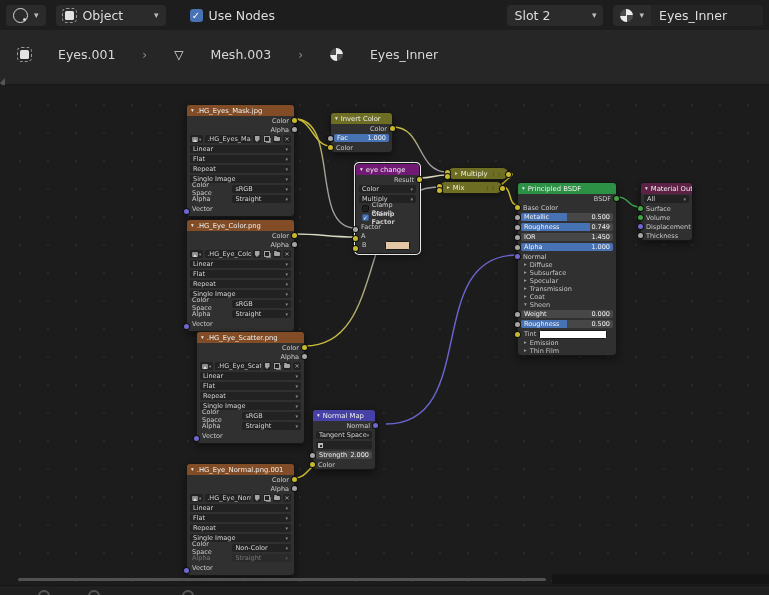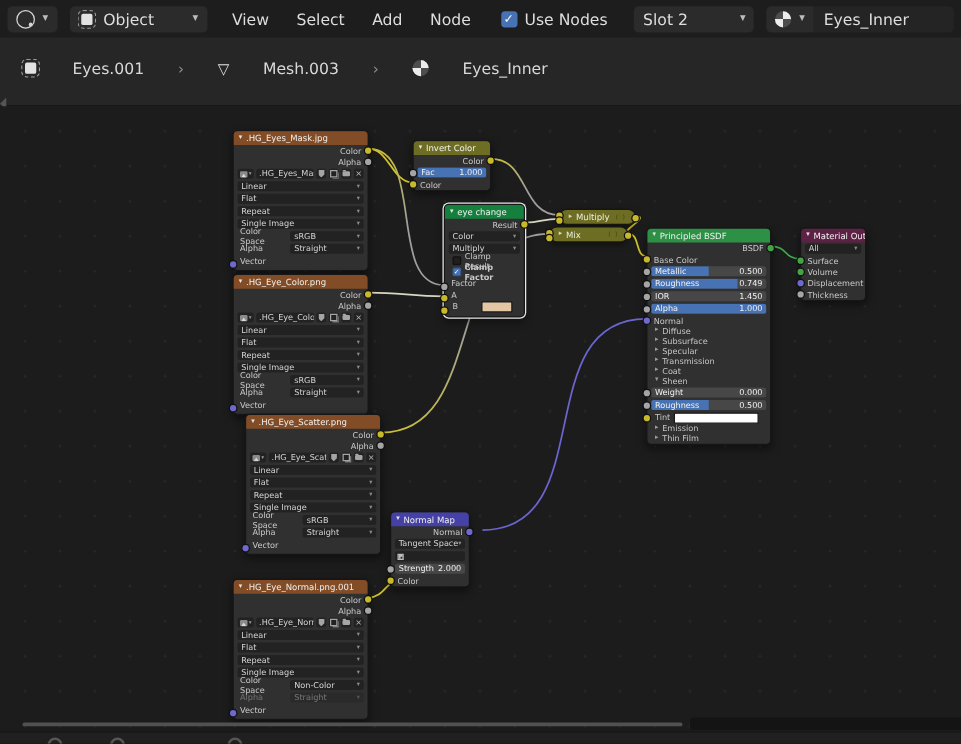--- a/index.html
+++ b/index.html
@@ -96,26 +96,20 @@
       <span class="ed-ic"></span>
       <span class="chevlg">▾</span>
     </div>
     <div class="tbtn" style="min-width:96px;justify-content:space-between;">
       <span style="display:flex;align-items:center;gap:7px;">
         <span class="obj-ic"></span>
         <span>Object</span>
       </span>
       <span class="chevlg">▾</span>
     </div>
-    <div class="menus">
-      <span class="menu">View</span>
-      <span class="menu">Select</span>
-      <span class="menu">Add</span>
-      <span class="menu">Node</span>
-    </div>
     <div style="display:flex;align-items:center;gap:6px;margin-left:14px;">
       <span class="cbx-big">✓</span>
       <span>Use Nodes</span>
     </div>
     <div class="spacer"></div>
     <div class="tbtn" style="min-width:82px;justify-content:space-between;">
       <span>Slot 2</span>
       <span class="chevlg">▾</span>
     </div>
     <div style="display:flex;align-items:center;gap:0;">
@@ -507,21 +501,21 @@
             <span>Fac</span>
             <span>1.000</span>
           </div>
         </div>
         <div class="sock" style="background: rgb(200, 185, 44); top: 32px; left: -3px;"></div>
         <div class="nrow" style="height: 9px;">
           <span>Color</span>
         </div>
       </div>
       <div class="node selected" style="left: 355px; top: 163px; width: 65px; height: 91px;">
-        <div class="nhead" style="background: #15803d;">
+        <div class="nhead" style="background: #701a75;">
           <span class="tri">▾</span>
           <span>eye change</span>
         </div>
         <div class="sock" style="background: rgb(200, 185, 44); top: 13px; right: -3px;"></div>
         <div class="nrow outr" style="height: 9px;">
           <span>Result</span>
         </div>
         <div class="nrow" style="padding: 0px; height: 10px;">
           <div class="sel">
             <span>Color</span>

